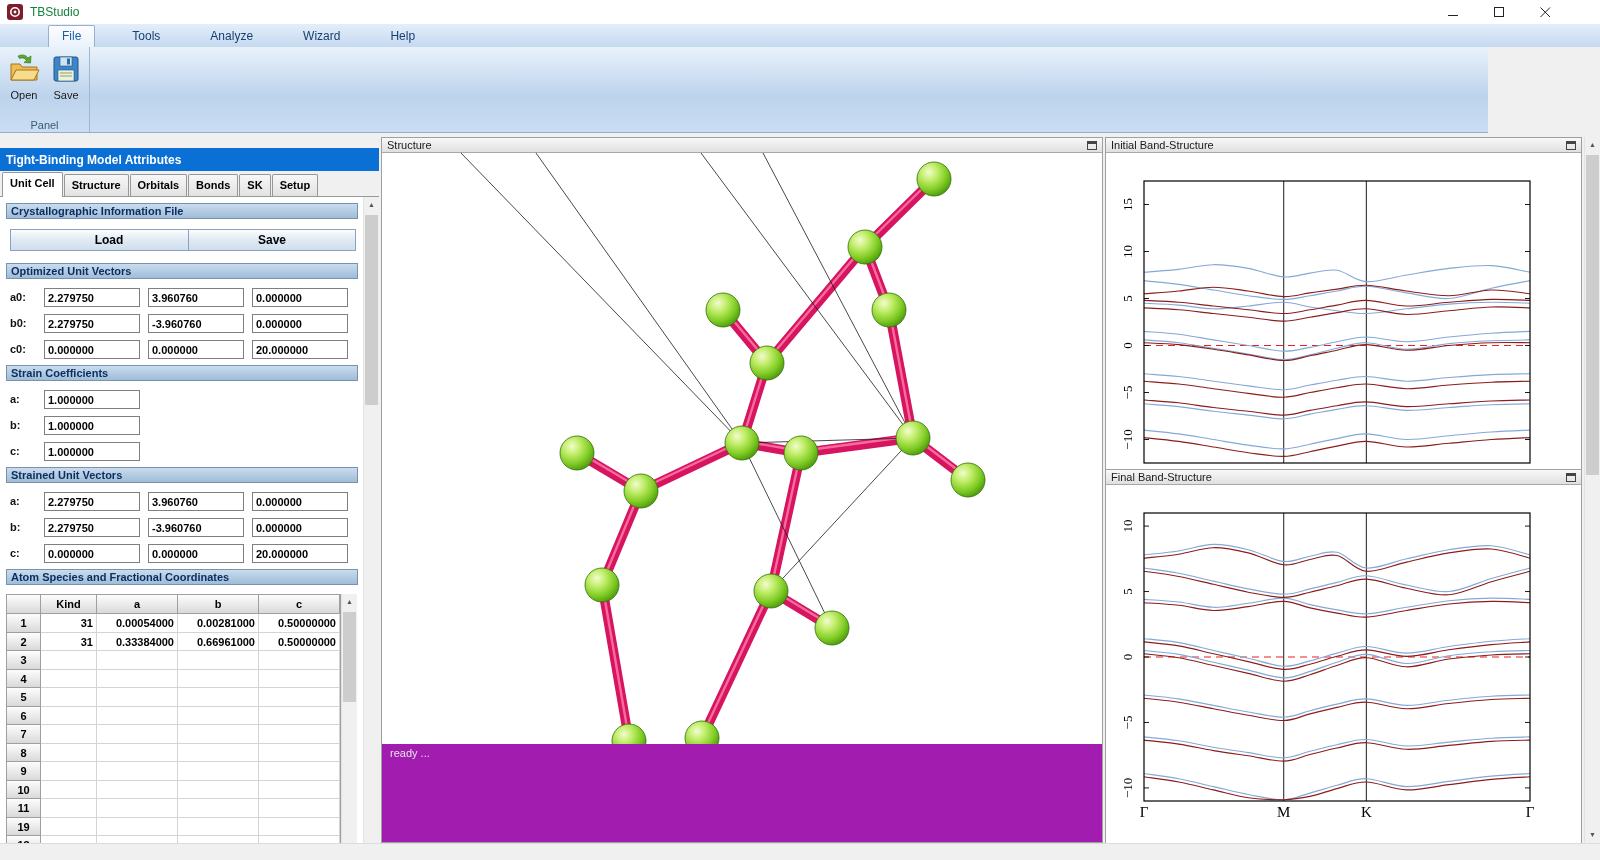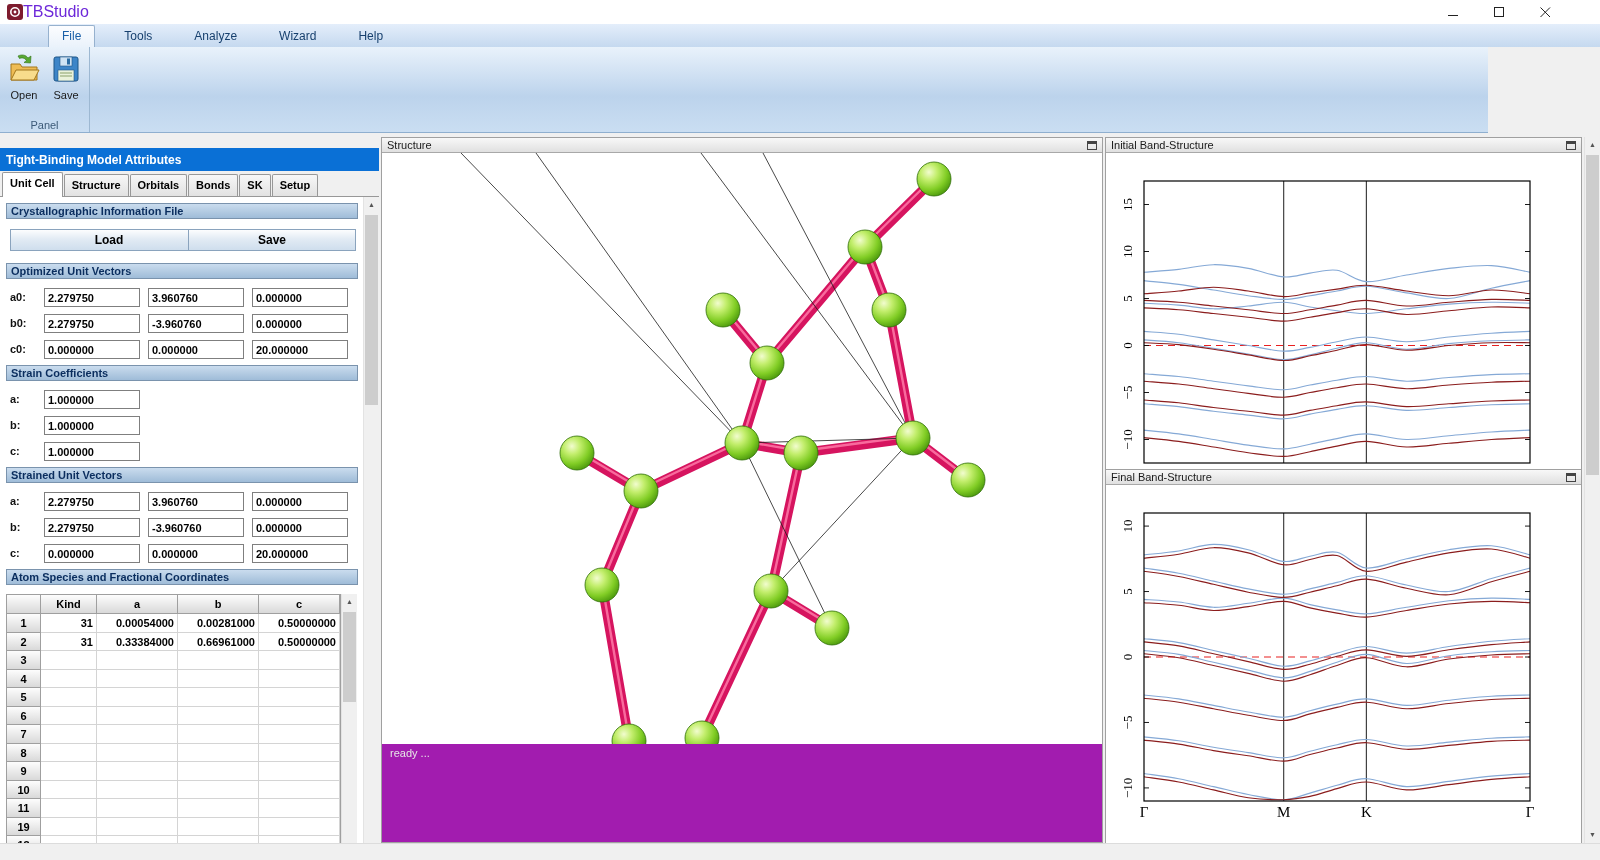--- a/index.html
+++ b/index.html
@@ -2,27 +2,27 @@
 <html><head>
 <meta charset="utf-8">
 <style>
 *{box-sizing:border-box;margin:0;padding:0}
 html,body{width:1600px;height:860px;overflow:hidden;background:#f0f0f0;
   font-family:"Liberation Sans","DejaVu Sans",sans-serif;}
 
 
 .titlebar{position:absolute;left:0;top:0;width:1600px;height:24px;background:#ffffff;
   display:flex;align-items:center;padding-left:7px;}
-.app-title{font-size:16px;color:#6d28d9;}
+.app-title{font-size:12px;color:#15803d;margin-left:7px}
 .win-controls{position:absolute;right:32px;top:0;height:24px;display:flex}
 .win-btn{width:46px;height:24px;display:flex;align-items:center;justify-content:center}
 
 
 .ribbon-tabstrip{position:absolute;left:0;top:24px;width:1600px;height:23px;
-  background:linear-gradient(#e4eefb,#c5d9ef);display:flex;align-items:flex-end;padding-left:48px;gap:16px}
+  background:linear-gradient(#e4eefb,#c5d9ef);display:flex;align-items:flex-end;padding-left:48px;gap:24px}
 .rtab{padding:3px 13px 4px;font-size:12px;color:#17406e;}
 .rtab.active{background:linear-gradient(#fcfdff,#eaf2fb);border:1px solid #96b1ce;border-bottom:none;
   border-radius:2px 2px 0 0;color:#1a5fa8;}
 .ribbon-body{position:absolute;left:0;top:47px;width:1488px;height:86px;
   background:linear-gradient(180deg,#e9f2fb 0%,#bcd3ec 58%,#cadef2 100%);border-bottom:1px solid #8fafcf}
 .ribbon-group{position:absolute;left:0;top:0;width:90px;height:85px;border-right:1px solid #9db8d2}
 .big-btn{position:absolute;top:6px;width:40px;display:flex;flex-direction:column;align-items:center;gap:2px;
   font-size:11px;color:#1a1a1a;cursor:default}
 .group-label{position:absolute;bottom:1px;width:100%;text-align:center;font-size:11px;color:#3c5a78}
 

